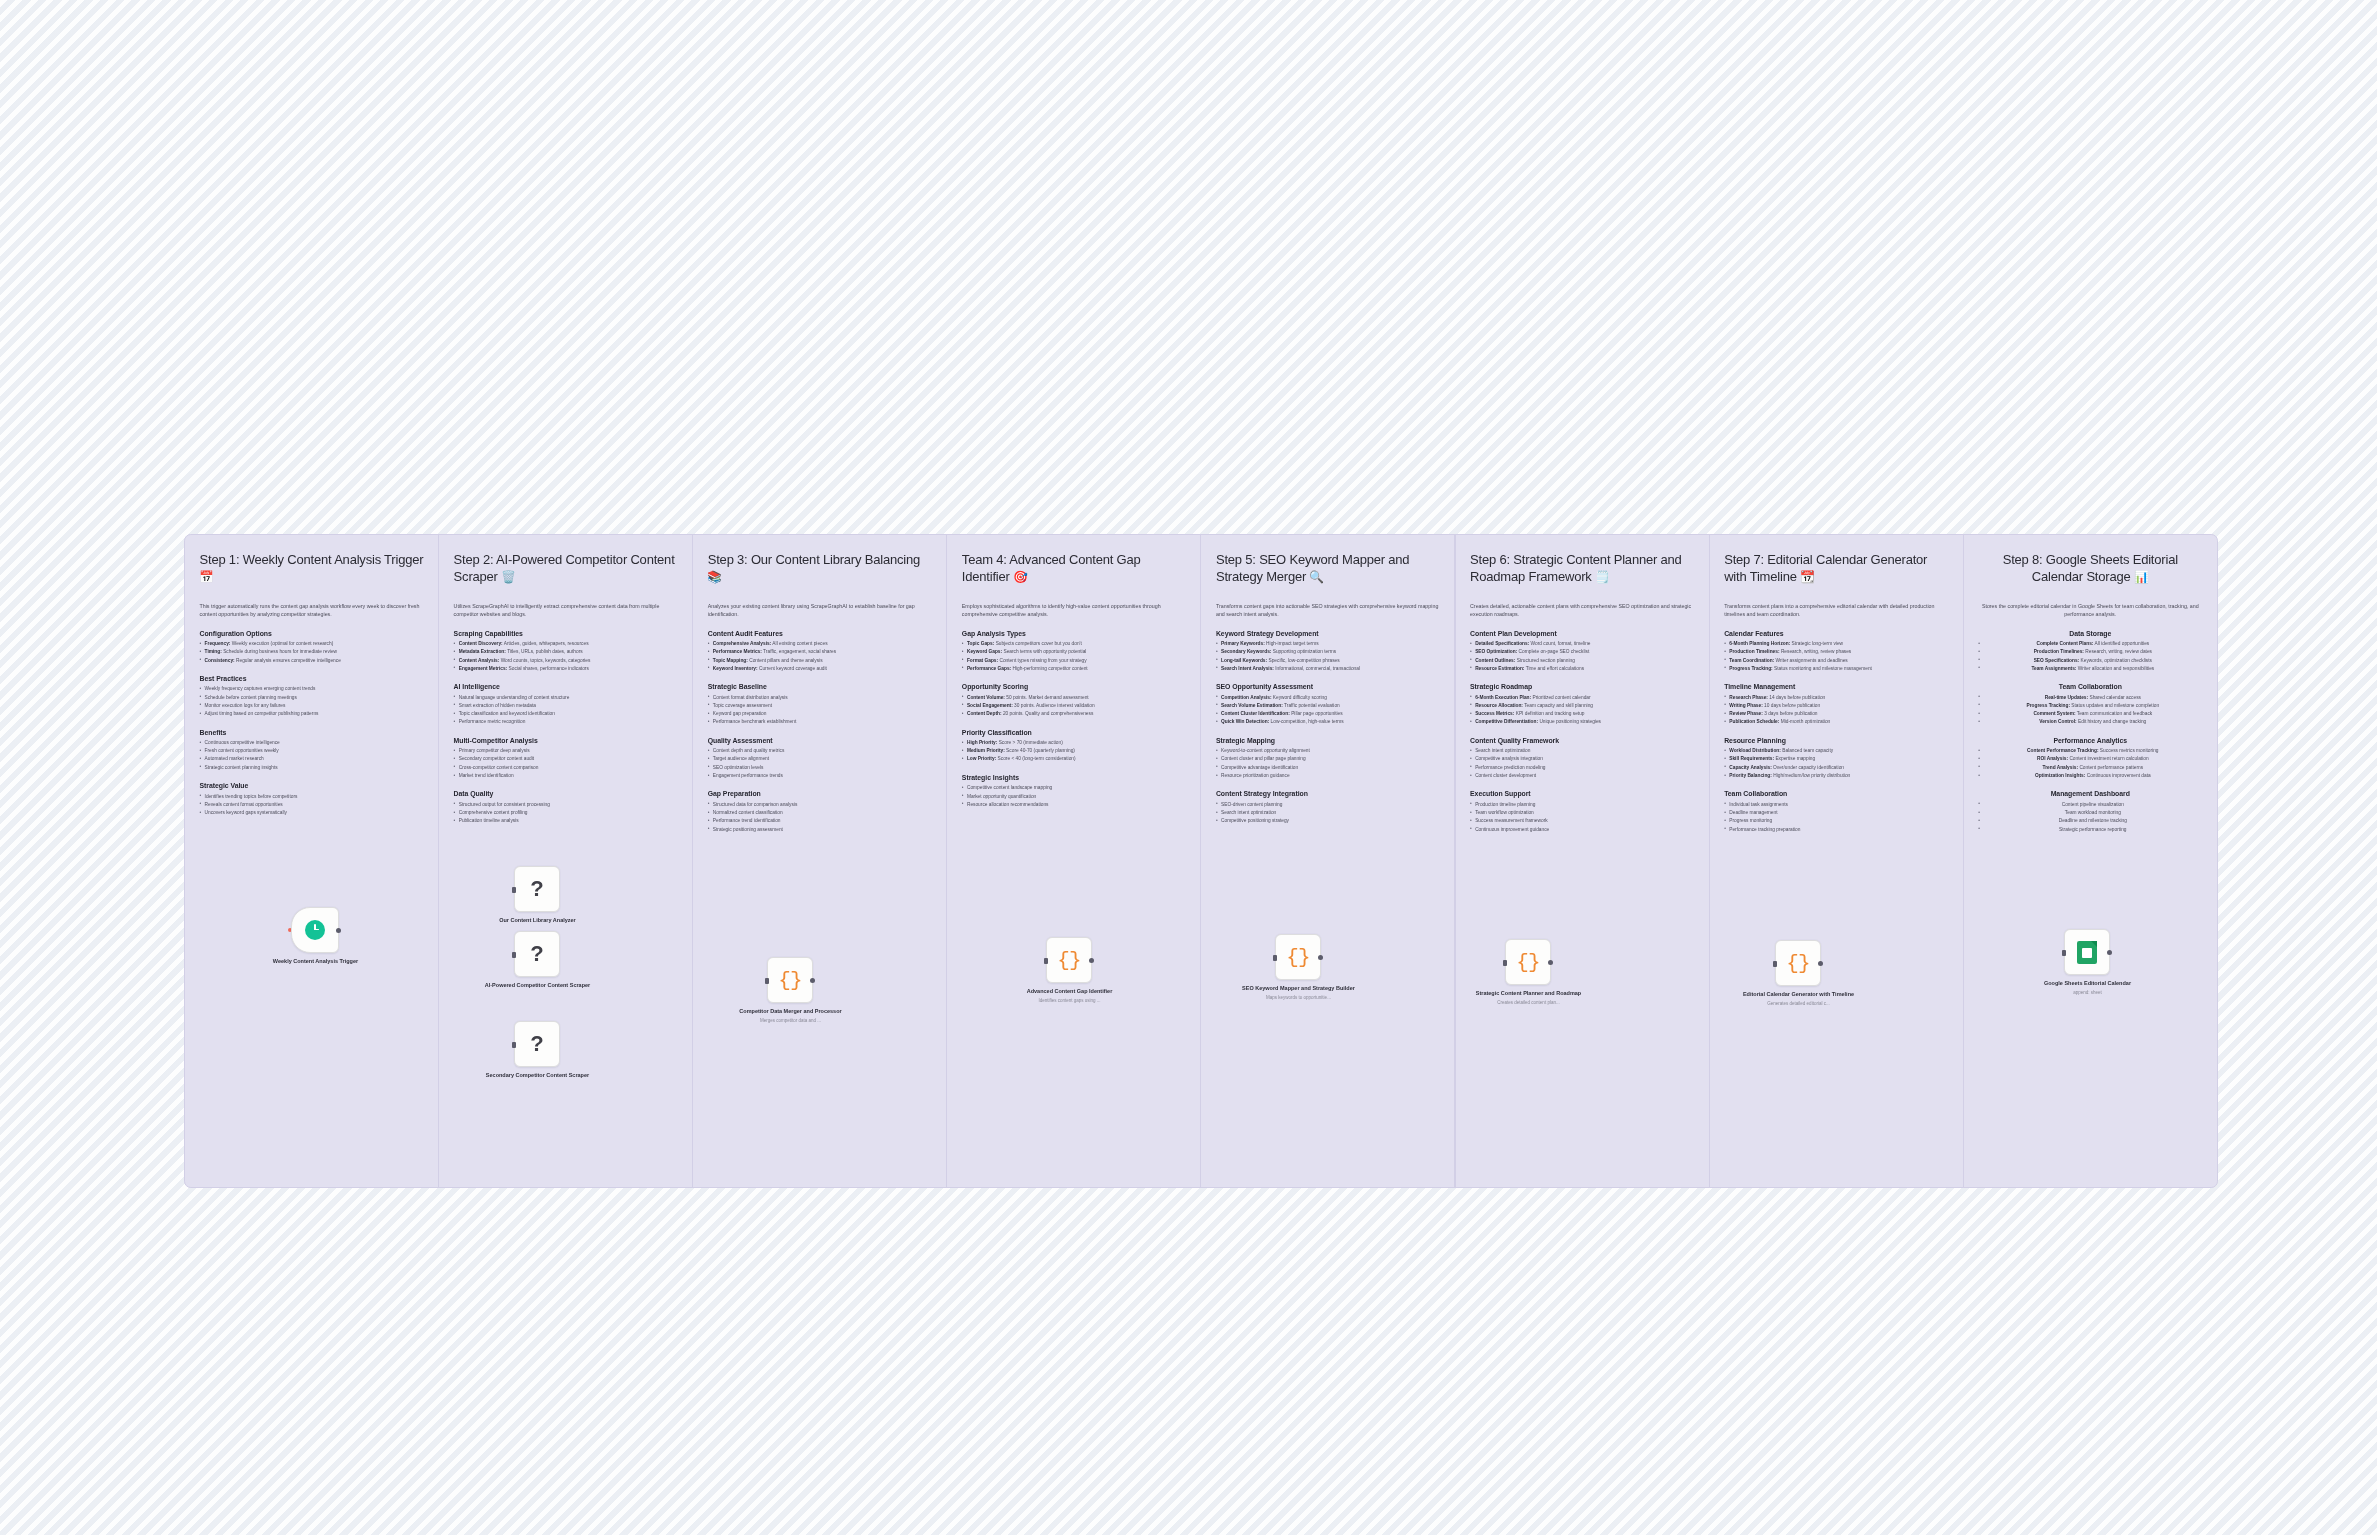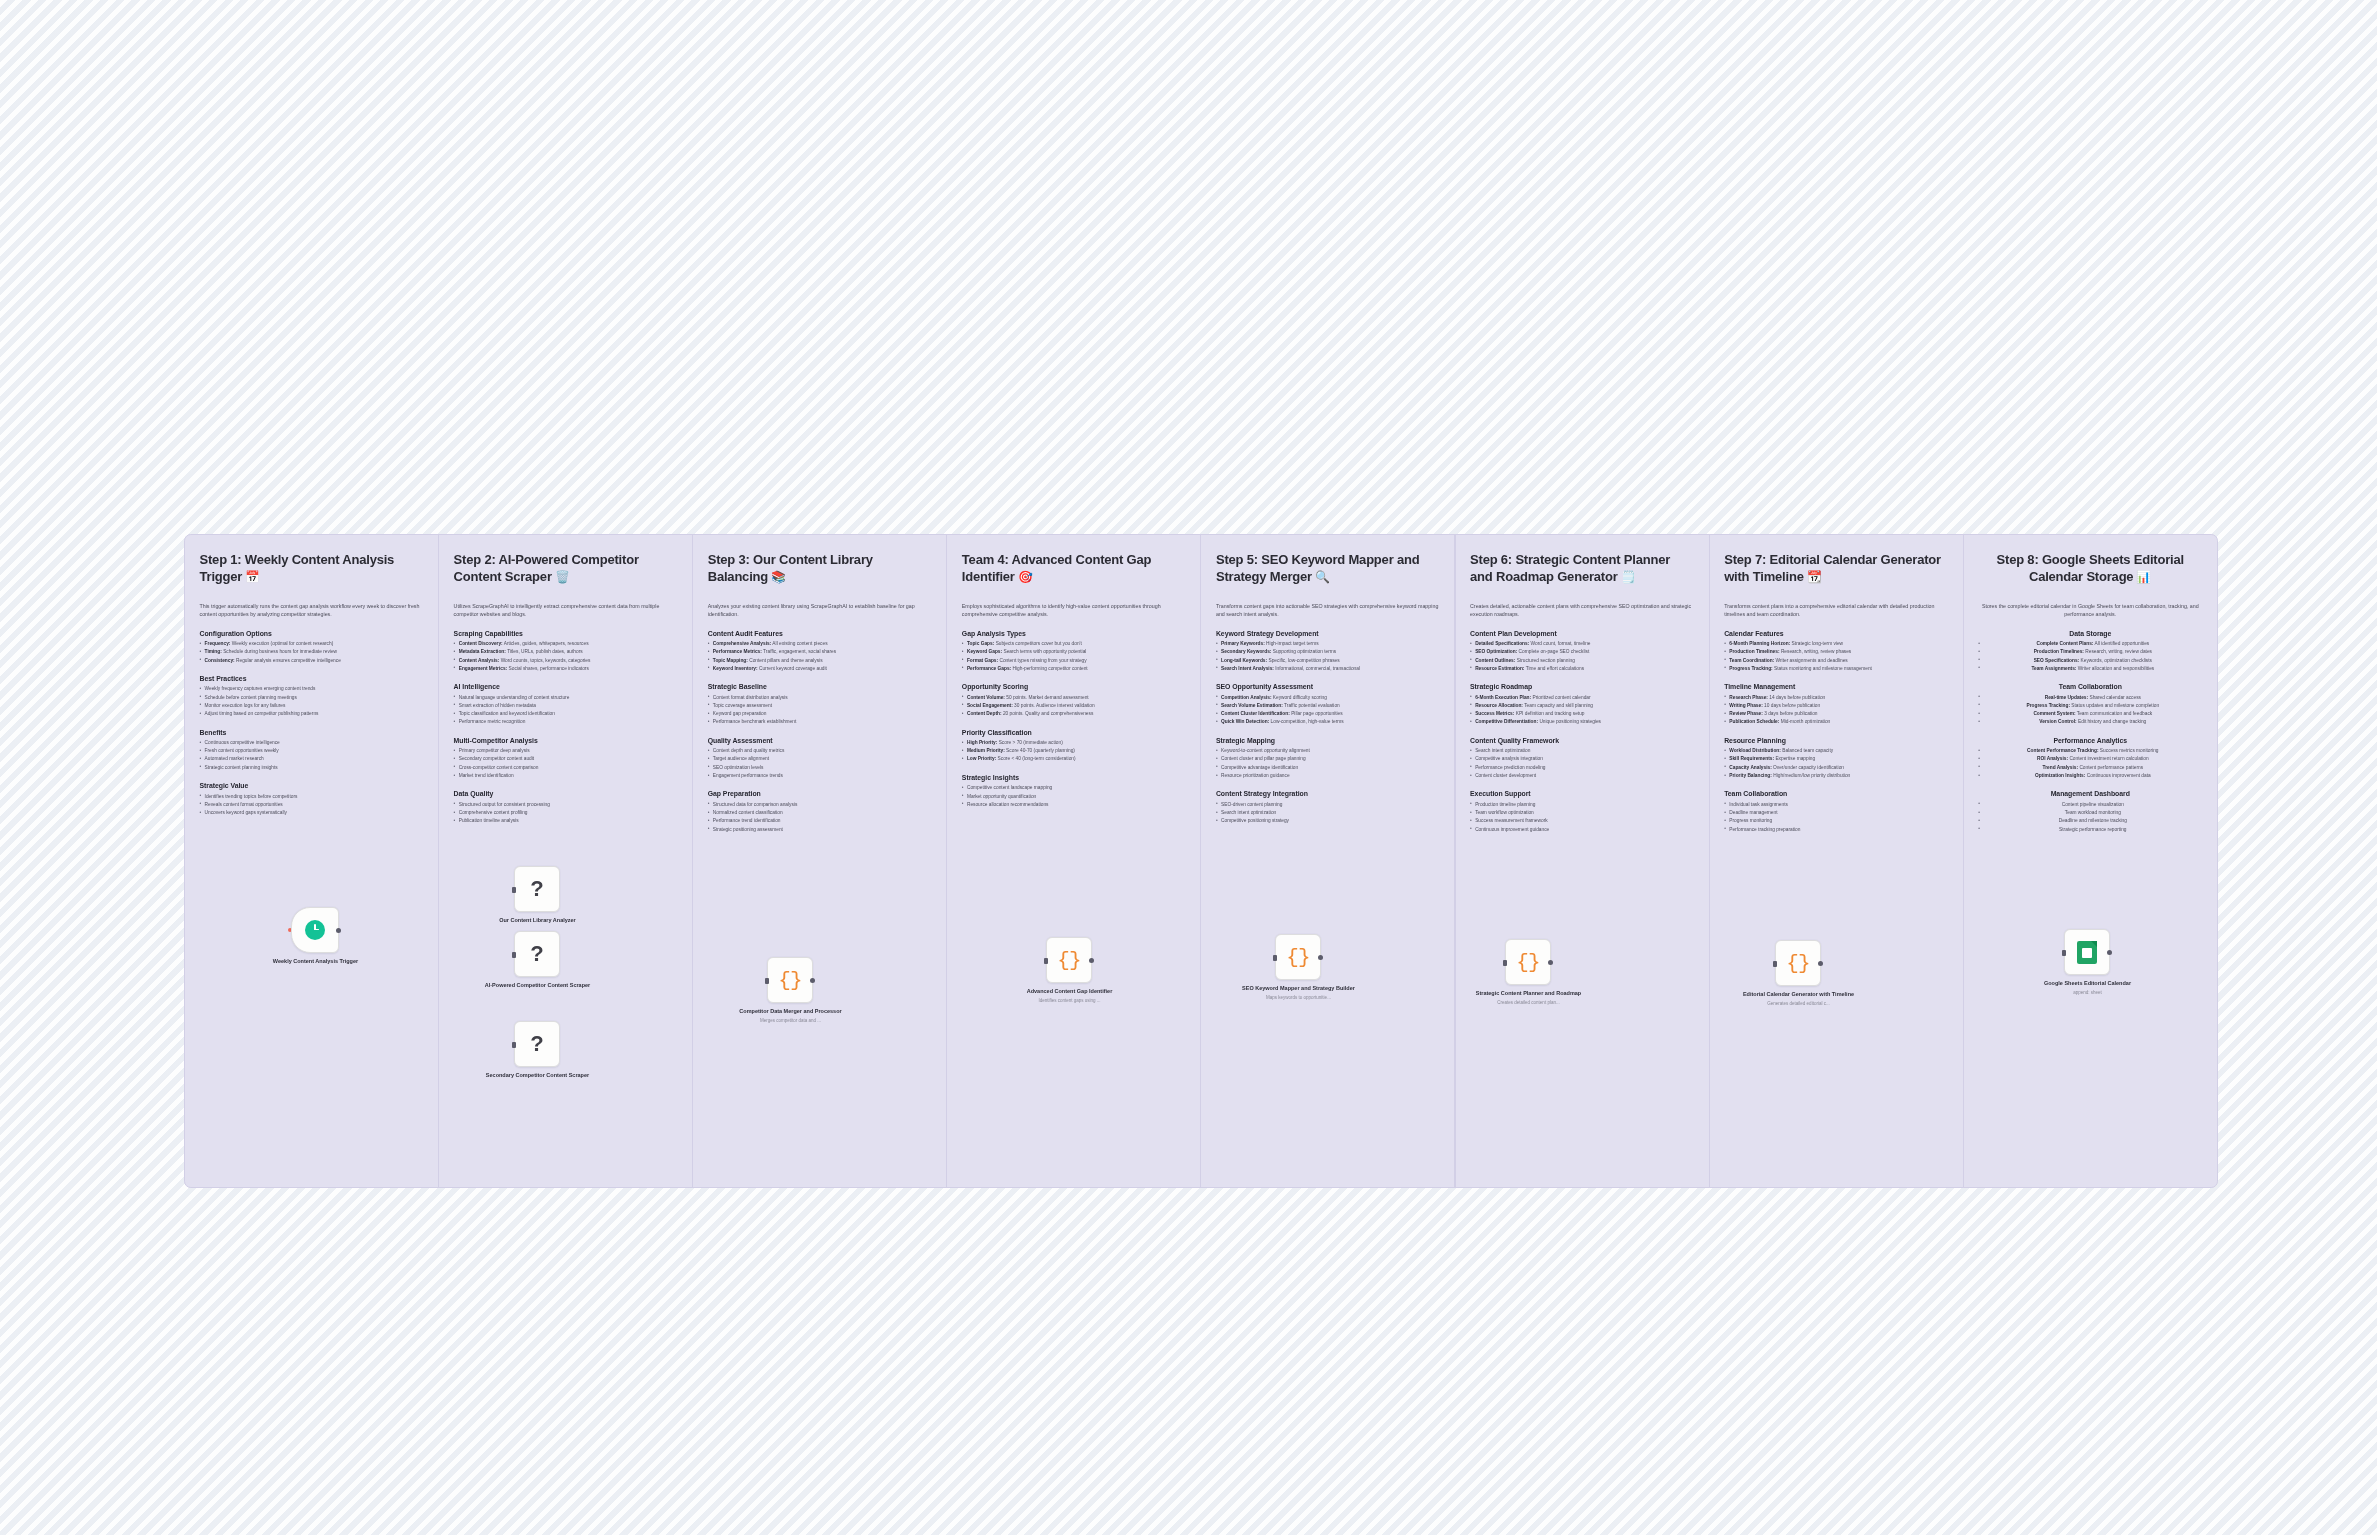--- a/index.html
+++ b/index.html
@@ -44,21 +44,21 @@
     margin-right: -0.9px;
     flex: 0 0 255px;
     overflow: hidden;
   }
   .sticky:first-child { border-top-left-radius: 6.8px; border-bottom-left-radius: 6.8px; }
   .sticky:last-child { border-top-right-radius: 6.8px; border-bottom-right-radius: 6.8px; text-align: center; }
 
   .sticky h2 {
     font-size: 13px;
     line-height: 1.28;
-    font-weight: 700;
+    font-weight: 400;
     color: #2b2b33;
     letter-spacing: -0.2px;
     margin-bottom: 17px;
   }
   .sticky h2 .emj { font-size: 12px; }
   .sticky .lede {
     font-size: 5.3px;
     line-height: 1.55;
     color: #4a4a57;
     margin-bottom: 11px;
@@ -440,21 +440,21 @@
               <li>SEO-driven content planning</li>
               <li>Search intent optimization</li>
               <li>Competitive positioning strategy</li>
             </ul>
           </div>
         </div>
     </div>
 
     <div class="sticky">
       <h2>
-        <span>Step 6: Strategic Content Planner and Roadmap Generator</span>
+        <span>Step 6: Strategic Content Planner and Roadmap Framework</span>
         <span class="emj">🗒️</span>
       </h2>
       <p class="lede">Creates detailed, actionable content plans with comprehensive SEO optimization and strategic execution roadmaps.</p>
       <div class="sec-list">
           <div class="sec">
             <h3>Content Plan Development</h3>
             <ul>
               <li><b>Detailed Specifications:</b> Word count, format, timeline</li>
               <li><b>SEO Optimization:</b> Complete on-page SEO checklist</li>
               <li><b>Content Outlines:</b> Structured section planning</li>

